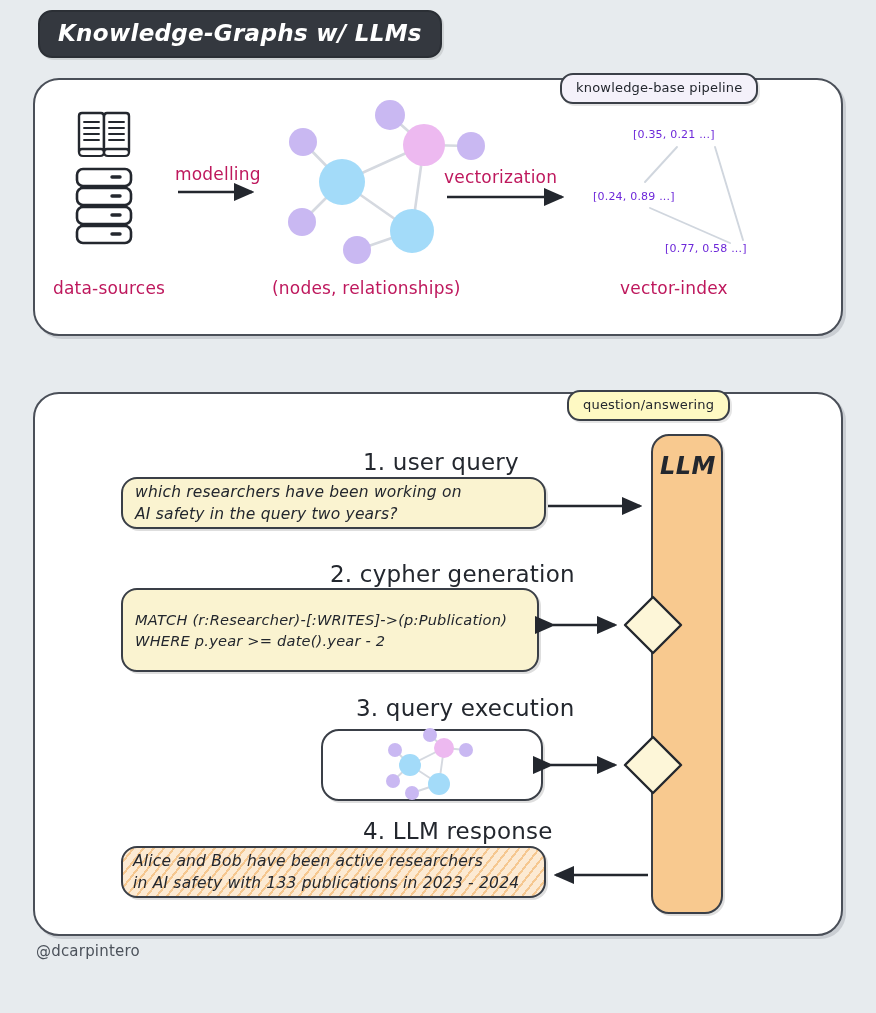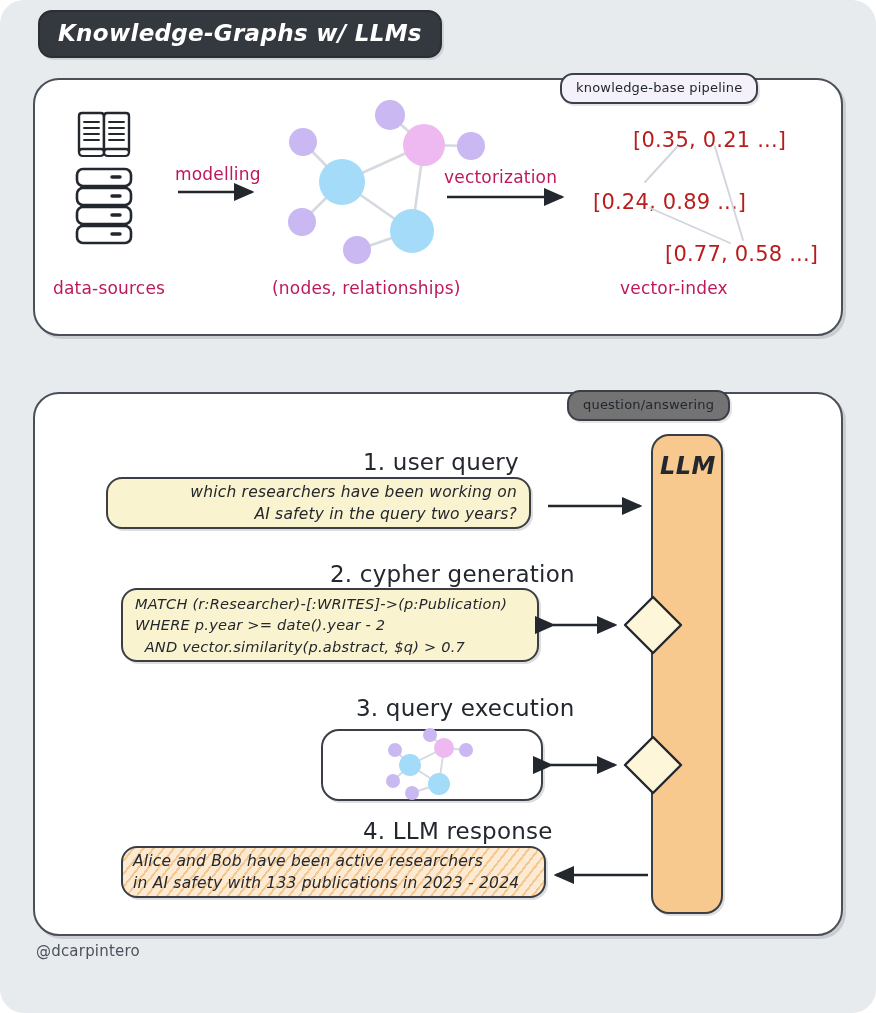--- a/index.html
+++ b/index.html
@@ -10,21 +10,20 @@
     width: 876px; height: 1013px;
     font-family: "DejaVu Sans", sans-serif;
     overflow: hidden;
   }
 
   #canvas {
     position: relative;
     width: 876px; height: 1013px;
     background: #e7ebee;
     box-sizing: border-box;
-    border-radius: 24px;
   }
 
   
   .hand {
     font-family: "DejaVu Sans", sans-serif;
     color: #2b3038;
     letter-spacing: .2px;
   }
 
   
@@ -63,39 +62,39 @@
     border-radius: 13px;
     padding: 5px 14px 7px 14px;
     font-size: 13px;
     color: #23272e;
     white-space: nowrap;
     z-index: 30;
     box-shadow: 2px 2px 0 rgba(0,0,0,.10);
     margin-top: 16px;
   }
   #chip-pipeline { left: 560px; top: 57px; background: #f4f1fa; }
-  #chip-qa       { left: 567px; top: 374px; background: #737373; }
+  #chip-qa       { left: 567px; top: 374px; background: #fef9c3; }
 
   
   .lbl {
     position: absolute;
     font-size: 17px;
     color: #be185d;
     white-space: nowrap;
   }
   .step-lbl {
     position: absolute;
     font-size: 23px;
     color: #23272e;
     white-space: nowrap;
   }
   .vec-lbl {
     position: absolute;
-    font-size: 21px;
-    color: #b91c1c;
+    font-size: 11px;
+    color: #6d28d9;
     white-space: nowrap;
   }
 
   
   #icon-book { position: absolute; left: 76px; top: 110px; }
   #icon-db   { position: absolute; left: 74px; top: 166px; }
 
   
   .svg-layer {
     position: absolute; left: 0; top: 0;
@@ -115,29 +114,29 @@
     box-shadow: 2px 2px 0 rgba(0,0,0,.13);
   }
   .msgbox .line {
     font-size: 15.5px;
     color: #23272e;
     line-height: 1.42;
     white-space: pre;
   }
 
   #box-query {
-    left: 106px; top: 477px; width: 425px; height: 52px;
+    left: 121px; top: 477px; width: 425px; height: 52px;
     background: #faf3d0;
-    align-items: flex-end;
+    align-items: flex-start;
     padding: 4px 12px;
   }
   #box-query .line { font-style: italic; }
 
   #box-cypher {
-    left: 121px; top: 588px; width: 418px; height: 74px;
+    left: 121px; top: 588px; width: 418px; height: 84px;
     background: #faf3d0;
     align-items: flex-start;
     padding: 6px 12px;
   }
   #box-cypher .line { font-size: 14.6px; font-style: italic; line-height: 1.45; }
 
   #box-exec {
     left: 321px; top: 729px; width: 222px; height: 72px;
     background: #ffffff;
     align-items: center;
@@ -285,21 +284,20 @@
   <div class="step-lbl hand" style="left:363px; top:818px;">4. LLM response</div>
 
   <div class="msgbox" id="box-query">
     <div class="line hand">which researchers have been working on</div>
     <div class="line hand">AI safety in the query two years?</div>
   </div>
 
   <div class="msgbox" id="box-cypher">
     <div class="line hand">MATCH (r:Researcher)-[:WRITES]-&gt;(p:Publication)</div>
     <div class="line hand">WHERE p.year &gt;= date().year - 2</div>
-    <div class="line hand">  AND vector.similarity(p.abstract, $q) &gt; 0.7</div>
   </div>
 
   <div class="msgbox" id="box-exec"></div>
 
   <div class="msgbox" id="box-response">
     <div class="line hand">Alice and Bob have been active researchers</div>
     <div class="line hand">in AI safety with 133 publications in 2023 - 2024</div>
   </div>
 
   <svg class="svg-layer" id="overlay">

